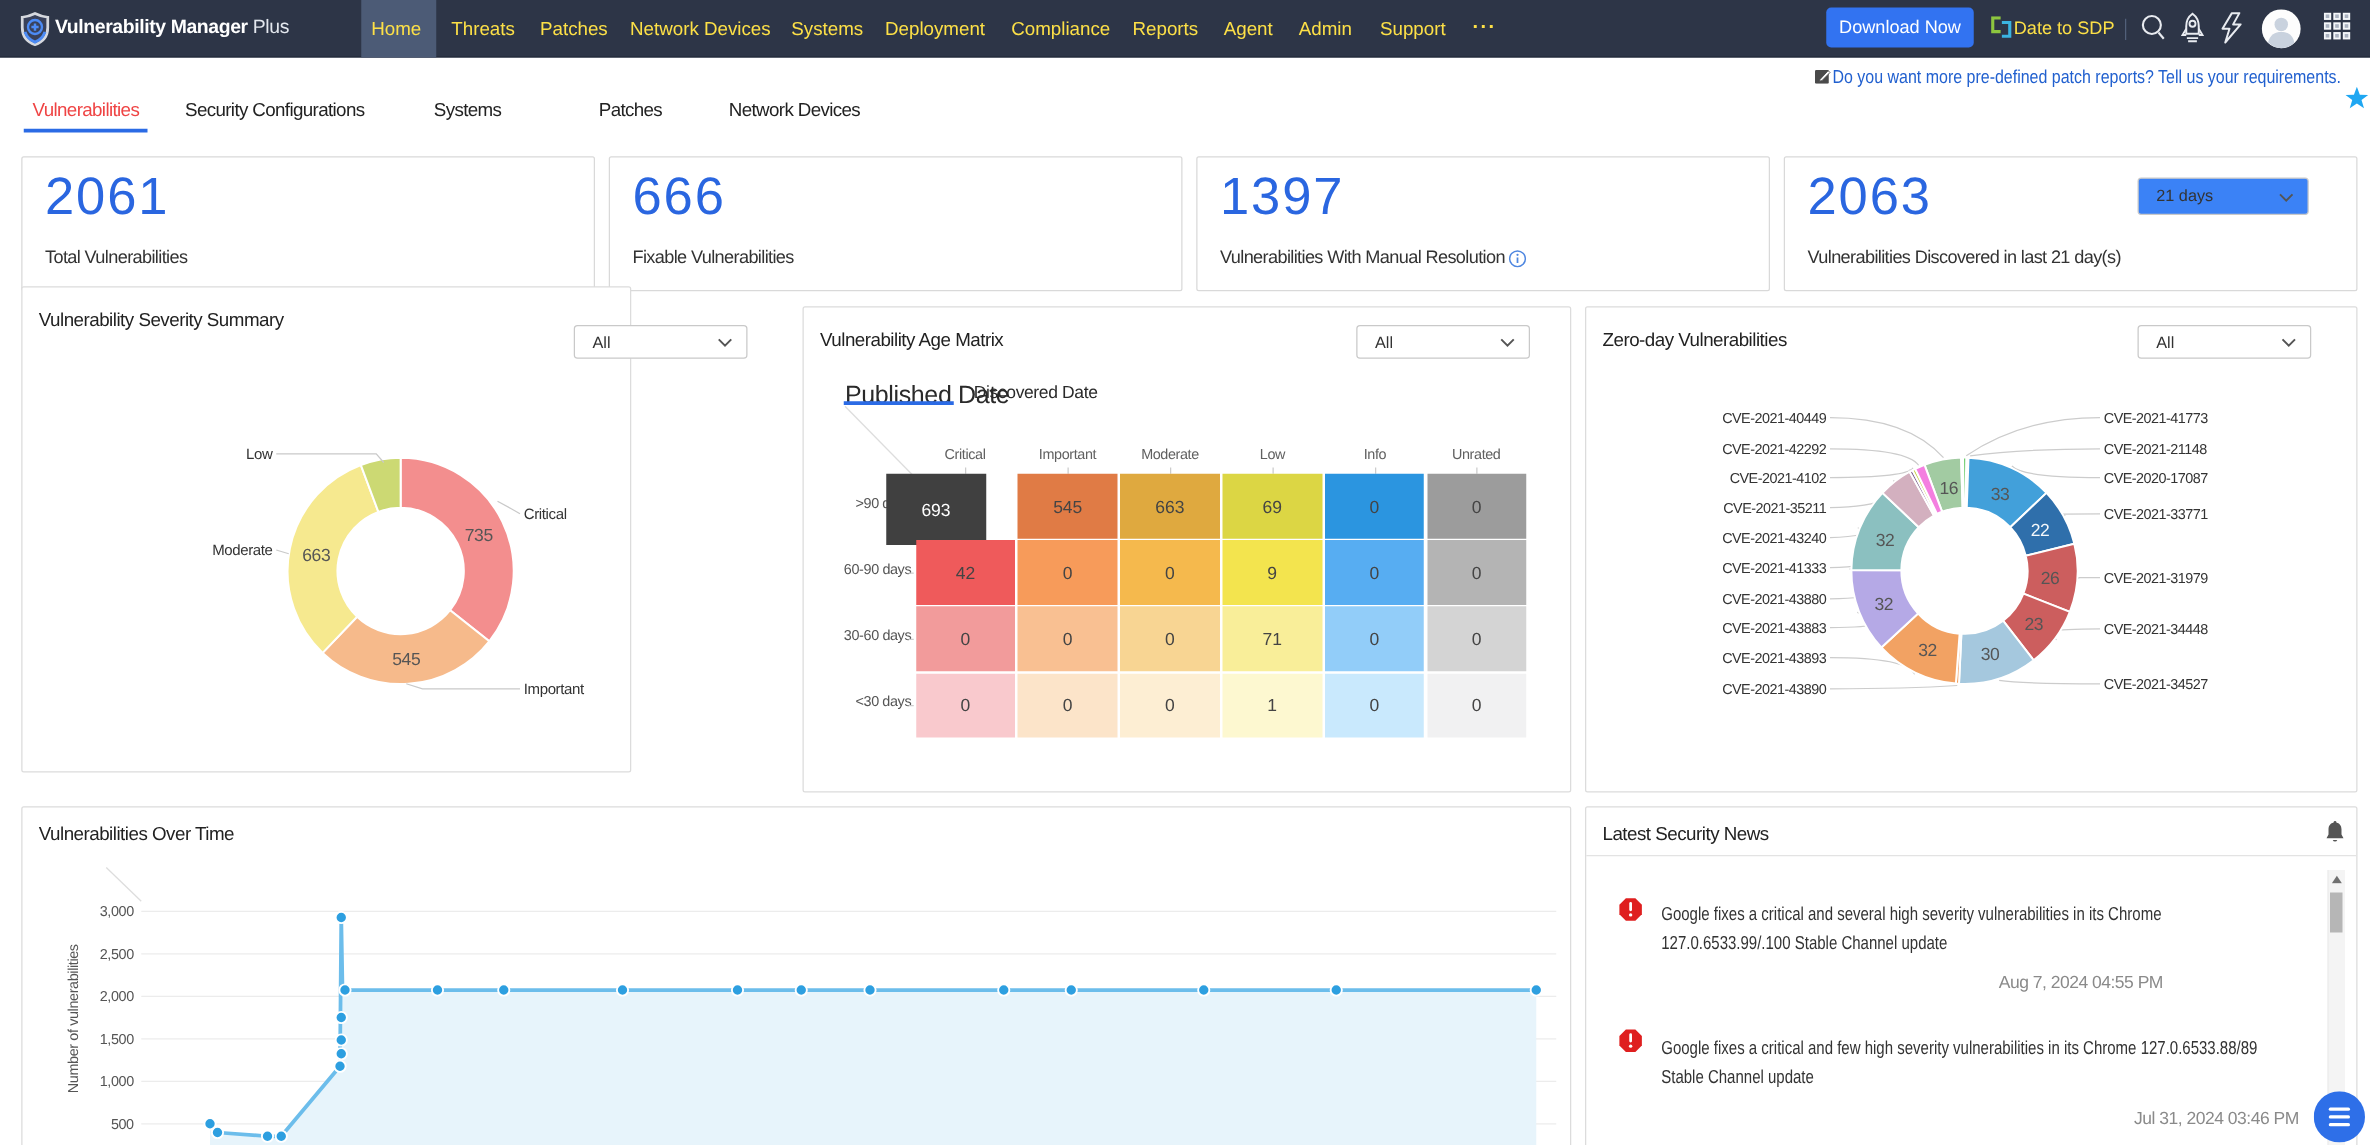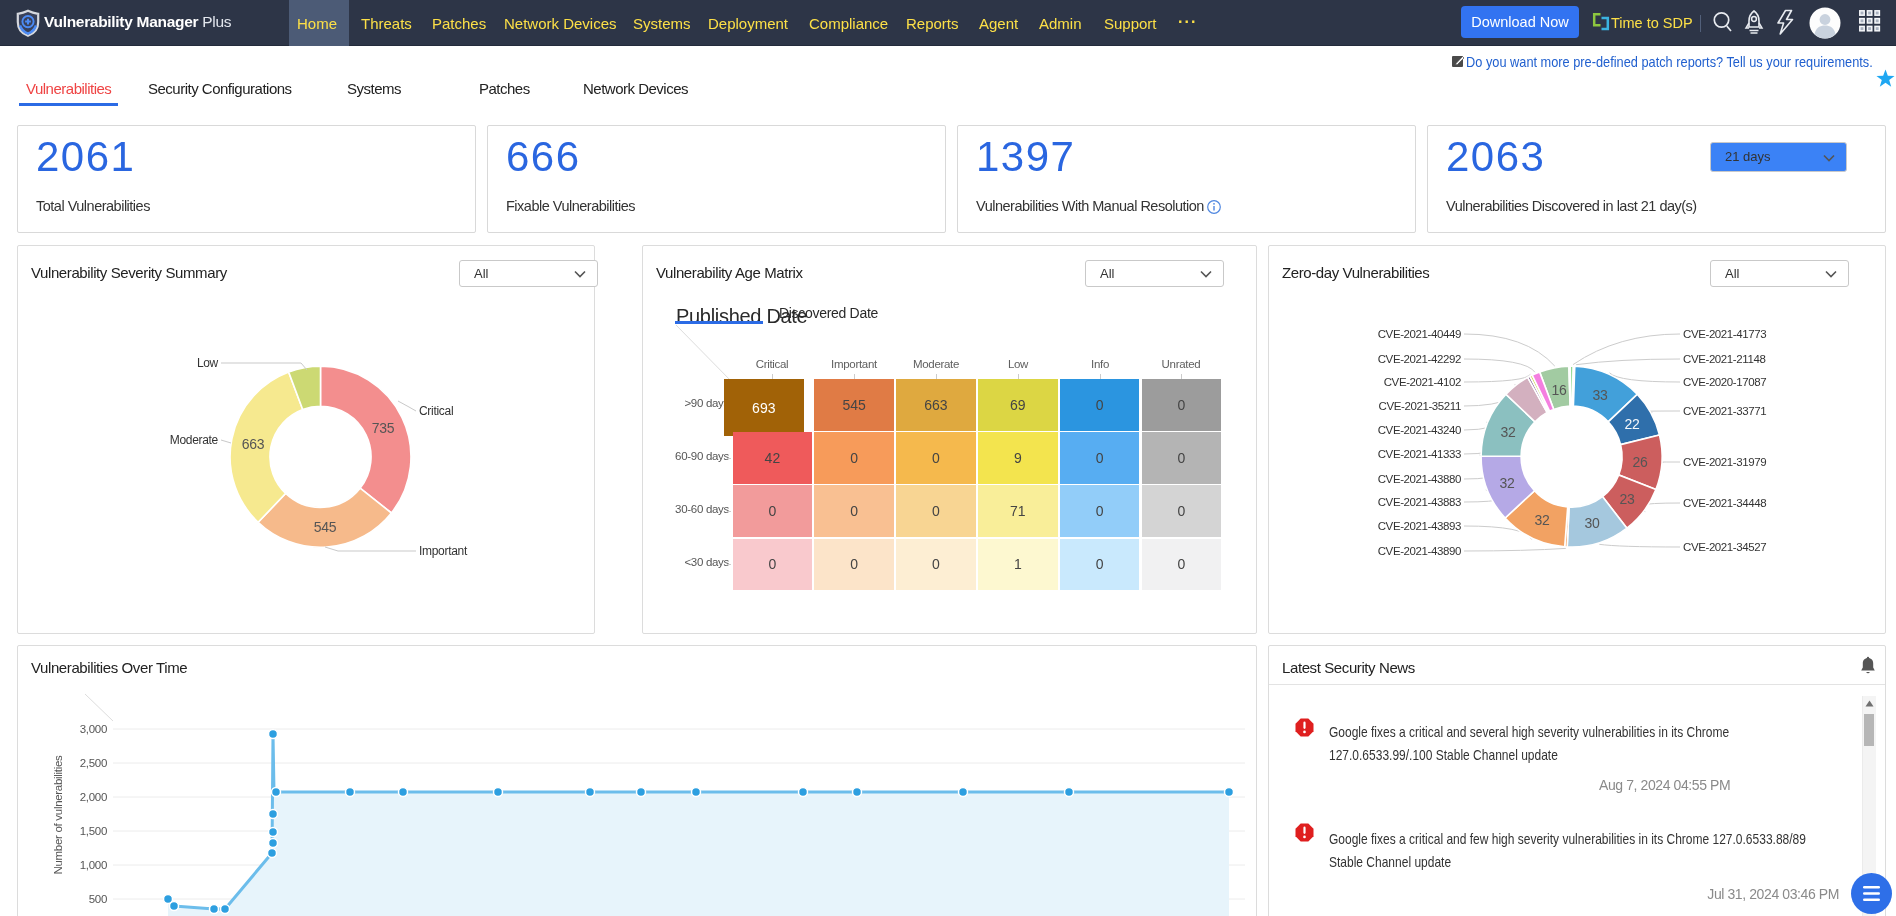--- a/index.html
+++ b/index.html
@@ -29,21 +29,21 @@
 <div class="navitem" style="left:906px">Reports</div>
 <div class="navitem" style="left:979px">Agent</div>
 <div class="navitem" style="left:1039px">Admin</div>
 <div class="navitem" style="left:1104px">Support</div>
 <div class="navitem" style="left:1178px;top:9px;font-size:16px;letter-spacing:2px;font-weight:bold">...</div>
 <div class="abs" style="left:1461px;top:6px;width:118px;height:32px;background:#3273f1;border-radius:4px;color:#fff;font-size:14.5px;text-align:center;line-height:32px">Download Now</div>
 <svg class="abs" style="left:1592px;top:13px" width="18" height="18" viewBox="0 0 18 18">
       <path d="M8.5 1.3 H2.2 V12.3 H8.5" fill="none" stroke="#8dc63f" stroke-width="2.5"></path>
       <path d="M9.5 5 H15.8 V16 H9.5" fill="none" stroke="#3bb3e0" stroke-width="2.5"></path>
     </svg>
-<div class="navitem" style="left:1611px;top:14.5px;font-size:14.5px">Time to SDP</div>
+<div class="navitem" style="left:1611px;top:14.5px;font-size:14.5px">Date to SDP</div>
 <div class="abs" style="left:1700px;top:15px;width:1px;height:17px;background:#52607a"></div>
 <svg class="abs" style="left:1712px;top:10px" width="22" height="24" viewBox="0 0 22 24">
       <circle cx="9.5" cy="10" r="7.2" fill="none" stroke="#e8ebf0" stroke-width="1.7"></circle>
       <line x1="14.8" y1="16" x2="19" y2="21" stroke="#e8ebf0" stroke-width="1.7"></line>
     </svg>
 <svg class="abs" style="left:1743px;top:9px" width="22" height="26" viewBox="0 0 22 26">
       <path d="M11 2 C14.5 4.5 16 8 16 12 L16 18 L6 18 L6 12 C6 8 7.5 4.5 11 2 Z" fill="none" stroke="#e8ebf0" stroke-width="1.6"></path>
       <circle cx="11" cy="10" r="2.4" fill="none" stroke="#e8ebf0" stroke-width="1.5"></circle>
       <path d="M6 14 L3 19 L6 19 M16 14 L19 19 L16 19" fill="none" stroke="#e8ebf0" stroke-width="1.5"></path>
       <path d="M6.5 21.5 L15.5 21.5 M7.5 24 L14.5 24" stroke="#e8ebf0" stroke-width="1.5"></path>
@@ -99,21 +99,21 @@
     <div class="clab">Vulnerabilities Discovered in last 21 day(s)</div>
   </div>
 <svg class="abs" style="left:1207px;top:200px" width="14" height="14" viewBox="0 0 14 14">
     <circle cx="7" cy="7" r="6.3" fill="none" stroke="#4f87e0" stroke-width="1.2"></circle>
     <line x1="7" y1="6" x2="7" y2="10.4" stroke="#4f87e0" stroke-width="1.4"></line>
     <circle cx="7" cy="3.8" r="0.9" fill="#4f87e0"></circle>
   </svg>
 <div style="position:absolute;left:1710px;top:142px;width:137px;height:30px;border:1px solid #c9c9c9;border-radius:3px;background:#3b82f6;box-sizing:border-box;font-size:13px;color:#333;line-height:28px;padding-left:14px">21 days<svg style="position:absolute;right:10px;top:10px" width="14" height="10" viewBox="0 0 14 10">
       <path d="M2 2.5 L7 7.5 L12 2.5" stroke="#555" stroke-width="1.6" fill="none"></path>
     </svg></div>
-<div class="panel" style="left:17px;top:245px;width:578px;height:389px">
+<div class="panel" style="left:17px;top:229px;width:488px;height:389px">
     <div class="ptitle">Vulnerability Severity Summary</div>
   </div>
 <div class="panel" style="left:642px;top:245px;width:615px;height:389px">
     <div class="ptitle">Vulnerability Age Matrix</div>
   </div>
 <div class="panel" style="left:1268px;top:245px;width:618px;height:389px">
     <div class="ptitle">Zero-day Vulnerabilities</div>
   </div>
 <div style="position:absolute;left:459px;top:260px;width:139px;height:27px;border:1px solid #c9c9c9;border-radius:3px;background:#fff;box-sizing:border-box;font-size:13px;color:#333;line-height:25px;padding-left:14px">All<svg style="position:absolute;right:10px;top:8px" width="14" height="10" viewBox="0 0 14 10">
       <path d="M2 2.5 L7 7.5 L12 2.5" stroke="#555" stroke-width="1.6" fill="none"></path>
@@ -158,21 +158,21 @@
 <div style="position:absolute;left:895px;top:358px;width:82px;text-align:center;font-size:11.5px;letter-spacing:-0.3px;color:#606060">Moderate</div>
 <div style="position:absolute;left:936px;top:374px;width:1px;height:5px;background:#ccc"></div>
 <div style="position:absolute;left:977px;top:358px;width:82px;text-align:center;font-size:11.5px;letter-spacing:-0.3px;color:#606060">Low</div>
 <div style="position:absolute;left:1018px;top:374px;width:1px;height:5px;background:#ccc"></div>
 <div style="position:absolute;left:1059px;top:358px;width:82px;text-align:center;font-size:11.5px;letter-spacing:-0.3px;color:#606060">Info</div>
 <div style="position:absolute;left:1100px;top:374px;width:1px;height:5px;background:#ccc"></div>
 <div style="position:absolute;left:1140px;top:358px;width:82px;text-align:center;font-size:11.5px;letter-spacing:-0.3px;color:#606060">Unrated</div>
 <div style="position:absolute;left:1181px;top:374px;width:1px;height:5px;background:#ccc"></div>
 <div style="position:absolute;left:625px;top:397px;width:104px;text-align:right;font-size:11.5px;letter-spacing:-0.3px;color:#555">&gt;90 days</div>
 <div style="position:absolute;left:727px;top:405px;width:4px;height:1px;background:#ccc"></div>
-<div style="position:absolute;left:724px;top:379.0px;width:79.6px;height:57px;background:#a16207;color:#fff;font-size:14px;display:flex;align-items:center;justify-content:center">693</div>
+<div style="position:absolute;left:709px;top:379.0px;width:79.6px;height:57px;background:#404040;color:#fff;font-size:14px;display:flex;align-items:center;justify-content:center">693</div>
 <div style="position:absolute;left:814.4px;top:379.0px;width:79.6px;height:51.5px;background:#e07b45;color:#444;font-size:14px;display:flex;align-items:center;justify-content:center">545</div>
 <div style="position:absolute;left:896.2px;top:379.0px;width:79.6px;height:51.5px;background:#dfa93f;color:#444;font-size:14px;display:flex;align-items:center;justify-content:center">663</div>
 <div style="position:absolute;left:978.0px;top:379.0px;width:79.6px;height:51.5px;background:#dcd644;color:#444;font-size:14px;display:flex;align-items:center;justify-content:center">69</div>
 <div style="position:absolute;left:1059.8px;top:379.0px;width:79.6px;height:51.5px;background:#2b95e0;color:#444;font-size:14px;display:flex;align-items:center;justify-content:center">0</div>
 <div style="position:absolute;left:1141.6px;top:379.0px;width:79.6px;height:51.5px;background:#9c9c9c;color:#444;font-size:14px;display:flex;align-items:center;justify-content:center">0</div>
 <div style="position:absolute;left:625px;top:450px;width:104px;text-align:right;font-size:11.5px;letter-spacing:-0.3px;color:#555">60-90 days</div>
 <div style="position:absolute;left:727px;top:458px;width:4px;height:1px;background:#ccc"></div>
 <div style="position:absolute;left:732.6px;top:432.2px;width:79.6px;height:51.5px;background:#ef5a5b;color:#444;font-size:14px;display:flex;align-items:center;justify-content:center">42</div>
 <div style="position:absolute;left:814.4px;top:432.2px;width:79.6px;height:51.5px;background:#f79b5a;color:#444;font-size:14px;display:flex;align-items:center;justify-content:center">0</div>
 <div style="position:absolute;left:896.2px;top:432.2px;width:79.6px;height:51.5px;background:#f5b94d;color:#444;font-size:14px;display:flex;align-items:center;justify-content:center">0</div>

